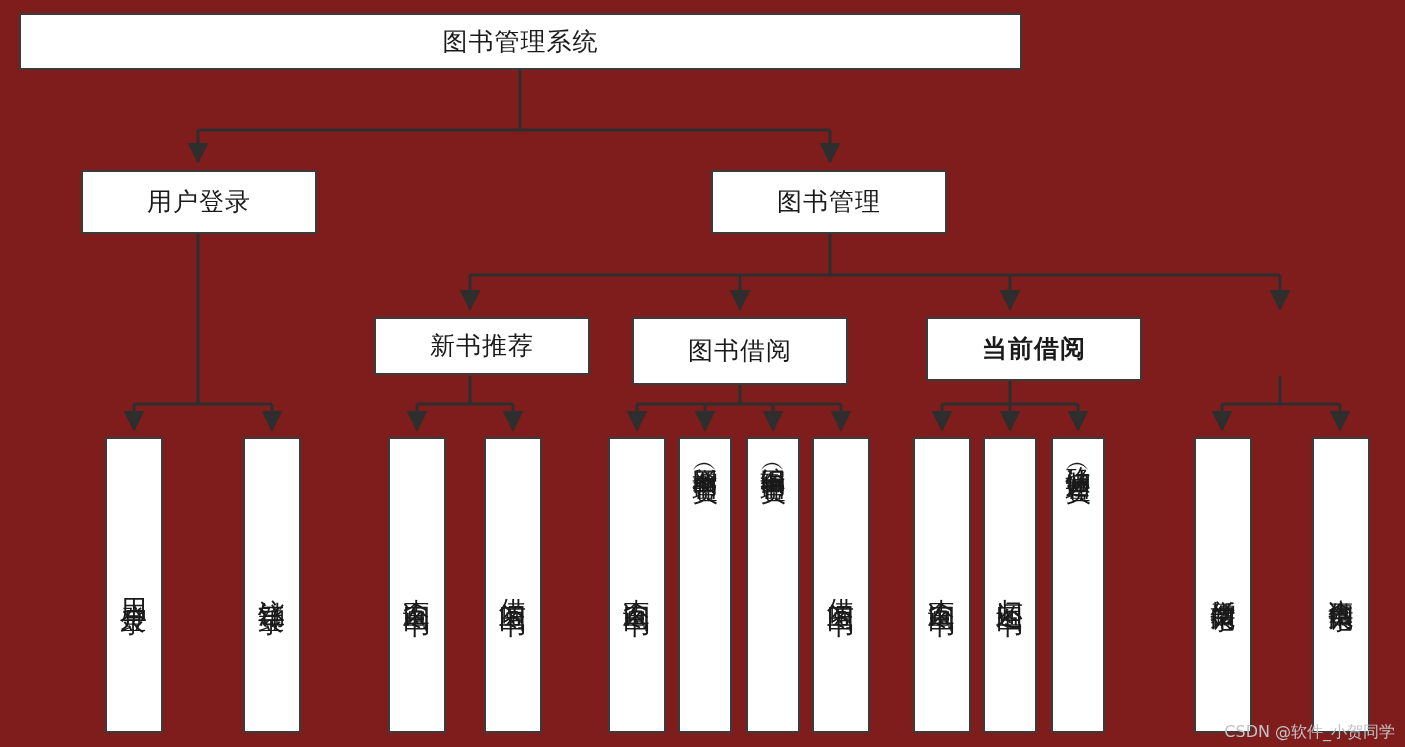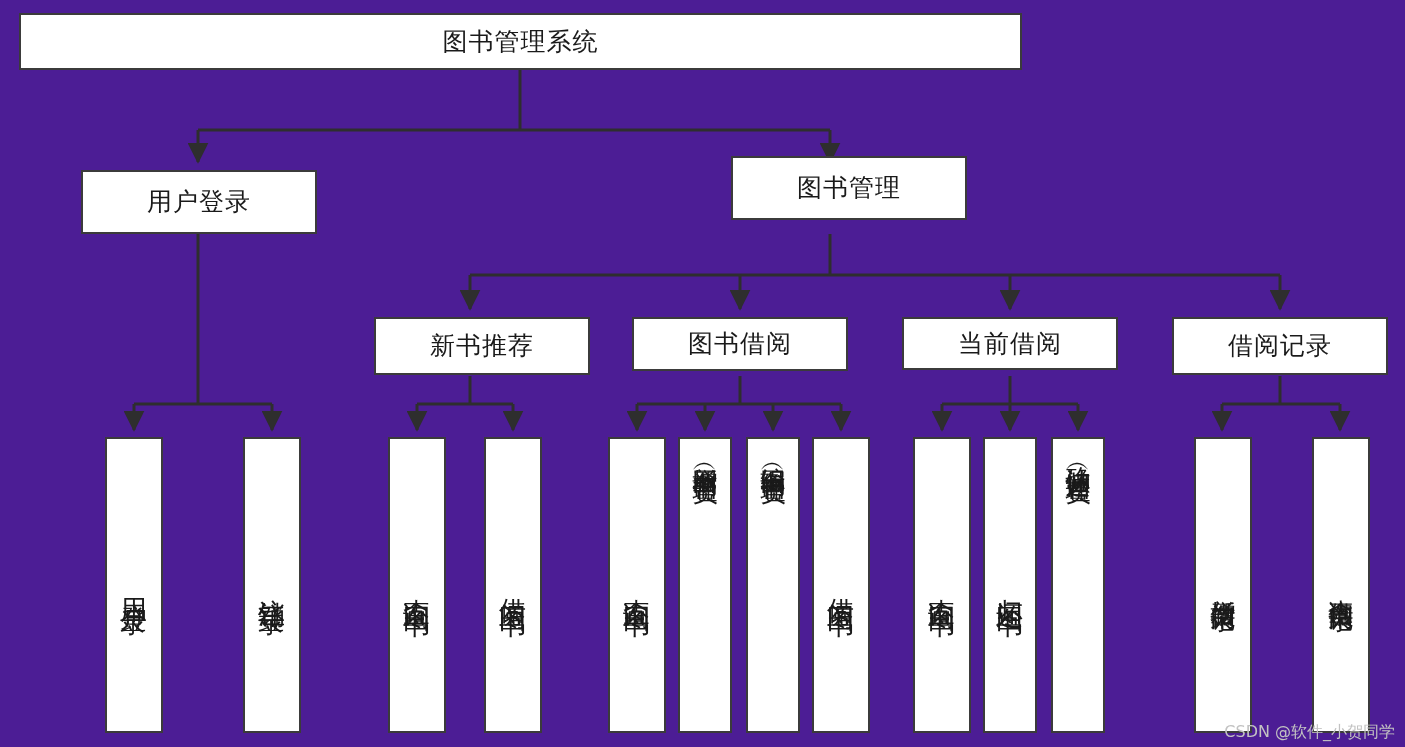--- a/index.html
+++ b/index.html
@@ -4,21 +4,21 @@
 <style>
   html, body {
     margin: 0;
     padding: 0;
     background: #ffffff;
   }
   #stage {
     position: relative;
     width: 1405px;
     height: 747px;
-    background: #4c1d95;
+    background: #7f1d1d;
     overflow: hidden;
     font-family: "DejaVu Sans", "Liberation Sans", sans-serif;
   }
   #wires {
     position: absolute;
     left: 0; top: 0;
     width: 1405px;
     height: 747px;
   }
   .node {
@@ -128,39 +128,36 @@
   </svg>
 
   <div class="node h" style="left:19px; top:13px; width:1003px; height:57px;">
     <span class="lbl">图书管理系统</span>
   </div>
 
   <div class="node h" style="left:81px; top:170px; width:236px; height:64px;">
     <span class="lbl">用户登录</span>
   </div>
 
-  <div class="node h" style="left:711px; top:156px; width:236px; height:64px;margin-left:20px;">
+  <div class="node h" style="left:711px; top:170px; width:236px; height:64px;">
     <span class="lbl">图书管理</span>
   </div>
 
   <div class="node h" style="left:362px; top:317px; width:216px; height:58px;margin-left:12px;">
     <span class="lbl">新书推荐</span>
   </div>
 
-  <div class="node h" style="left:632px; top:317px; width:216px; height:54px;">
+  <div class="node h" style="left:632px; top:317px; width:216px; height:68px;">
     <span class="lbl">图书借阅</span>
   </div>
 
-  <div class="node h" style="left:902px; top:317px; width:216px; height:53px;">
+  <div class="node h" style="left:926px; top:317px; width:216px; height:64px;font-weight:bold;">
     <span class="lbl">当前借阅</span>
   </div>
 
-  <div class="node h" style="left:1172px; top:317px; width:216px; height:58px;">
-    <span class="lbl">借阅记录</span>
-  </div>
 
   <div class="node v centered" style="left:105px; top:437px; width:58px; height:296px;">
     <span class="lbl">用户登录</span>
   </div>
 
   <div class="node v centered" style="left:243px; top:437px; width:58px; height:296px;">
     <span class="lbl">注销登录</span>
   </div>
 
   <div class="node v centered" style="left:388px; top:437px; width:58px; height:296px;">

